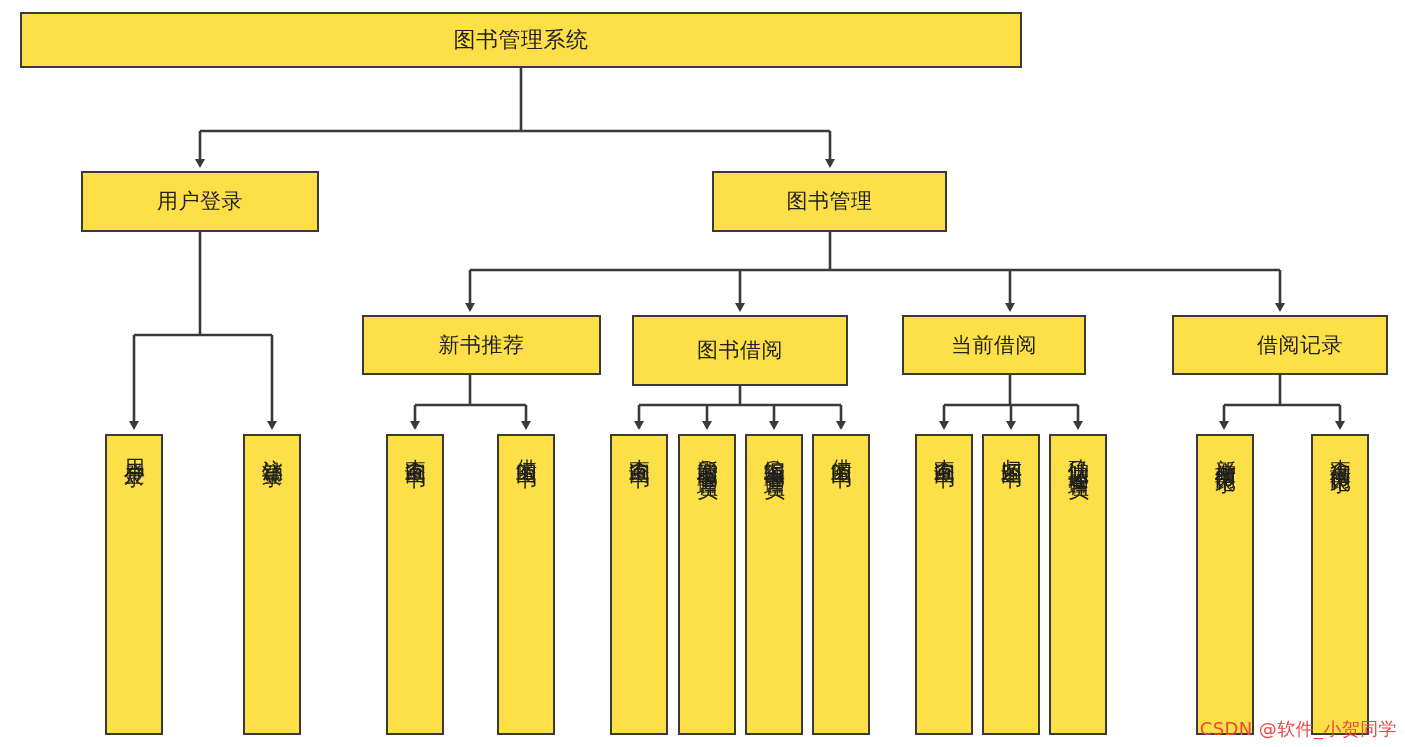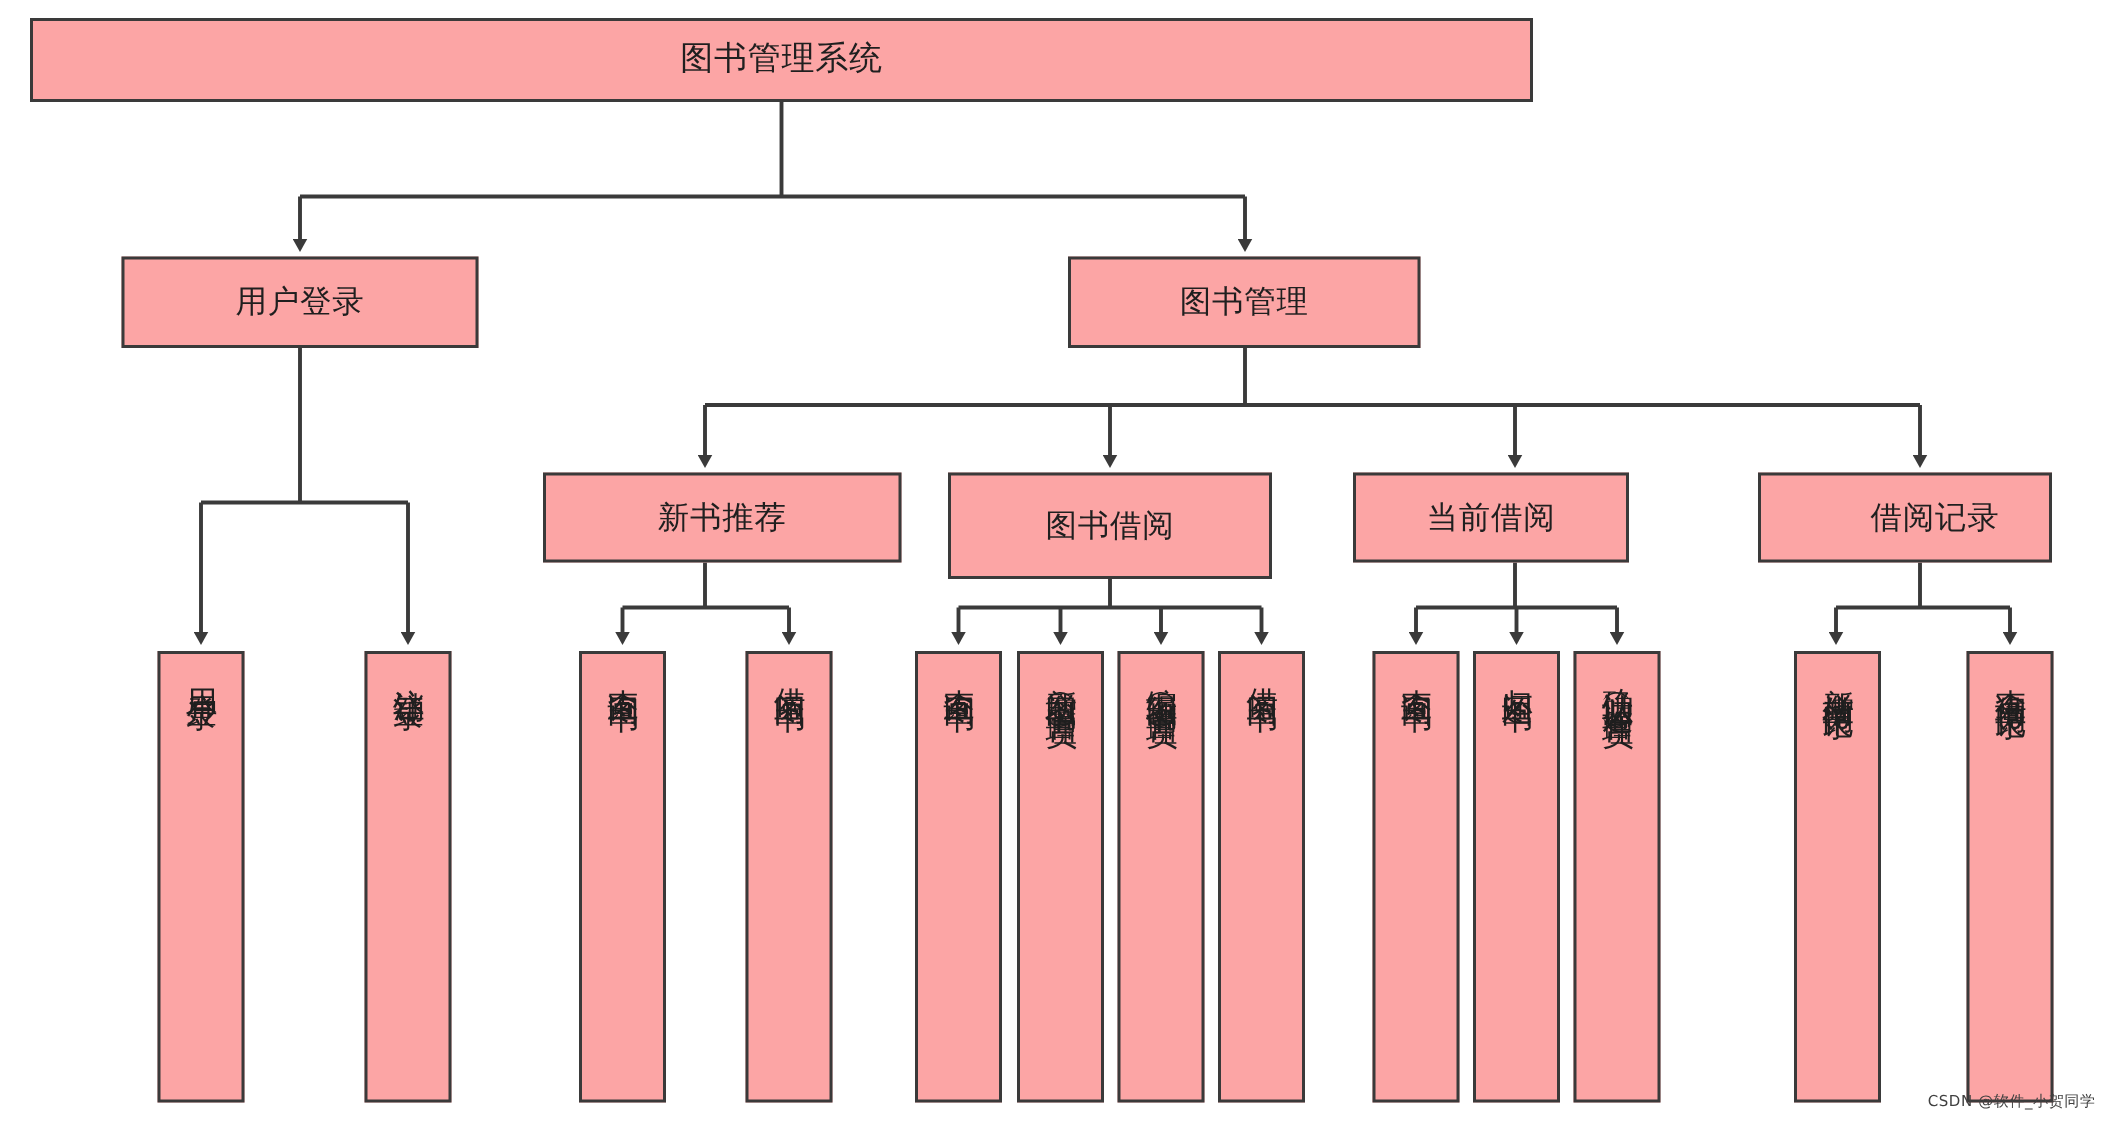--- a/index.html
+++ b/index.html
@@ -23,21 +23,21 @@
     position: absolute;
     left: 0;
     top: 0;
     width: 1405px;
     height: 747px;
     pointer-events: none;
   }
   .node {
     position: absolute;
     box-sizing: border-box;
-    background: #fca5a5;
+    background: #fde047;
     border: 2px solid #3a3a3a;
     display: flex;
     align-items: center;
     justify-content: center;
     z-index: 2;
   }
   .node .label {
     display: block;
     line-height: 1.18;
     letter-spacing: 0.5px;
@@ -60,22 +60,22 @@
     writing-mode: vertical-rl;
     text-orientation: upright;
     font-size: 21px;
     letter-spacing: 3px;
     line-height: 1;
   }
   .watermark {
     position: absolute;
     right: 8px;
     bottom: 6px;
-    font-size: 10px;
-    color: #404040;
+    font-size: 18px;
+    color: #ef4444;
     letter-spacing: 0.4px;
     z-index: 5;
     white-space: nowrap;
   }
 </style>
 </head>
 <body>
 
 <div id="canvas">
 
@@ -142,21 +142,21 @@
 
   <div class="node horiz" style="left:362px; top:315px; width:239px; height:60px;">
     <span class="label">新书推荐</span>
   </div>
   <div class="node horiz" style="left:632px; top:315px; width:216px; height:71px;">
     <span class="label">图书借阅</span>
   </div>
   <div class="node horiz" style="left:902px; top:315px; width:184px; height:60px;">
     <span class="label">当前借阅</span>
   </div>
-  <div class="node horiz" style="left:1172px; top:315px; width:196px; height:60px;padding-left:40px;">
+  <div class="node horiz" style="left:1172px; top:315px; width:216px; height:60px;padding-left:40px;">
     <span class="label">借阅记录</span>
   </div>
 
   <div class="node vert" style="left:105px; top:434px; width:58px; height:301px;">
     <span class="label">用户登录</span>
   </div>
   <div class="node vert" style="left:243px; top:434px; width:58px; height:301px;">
     <span class="label">注销登录</span>
   </div>
 

